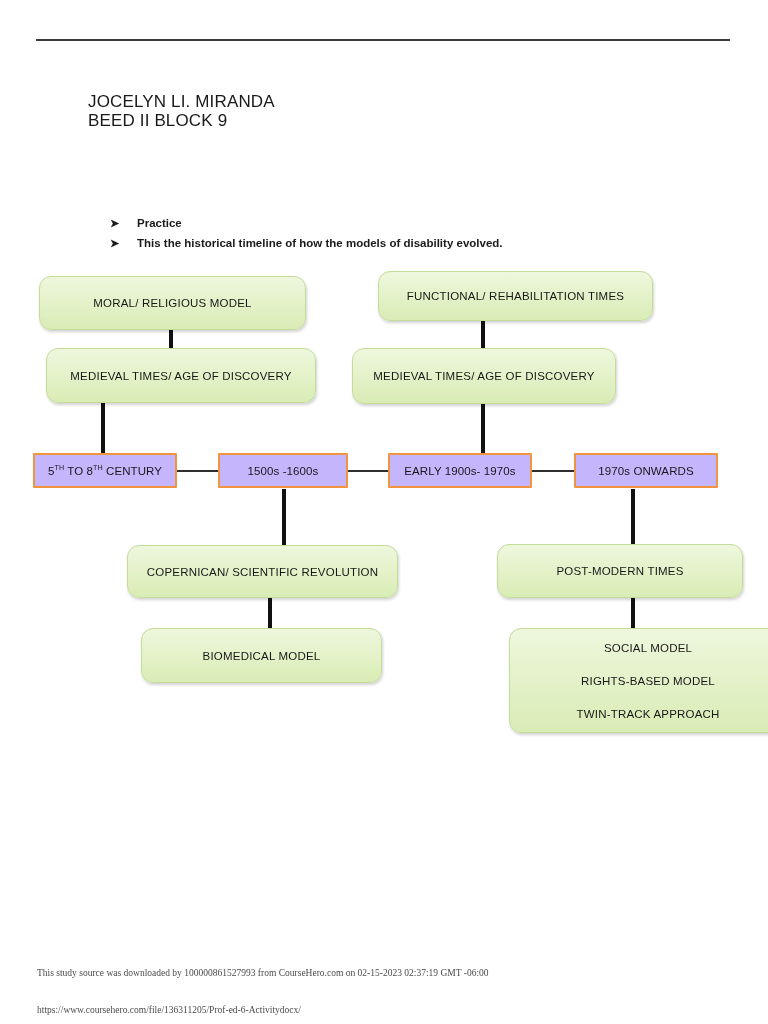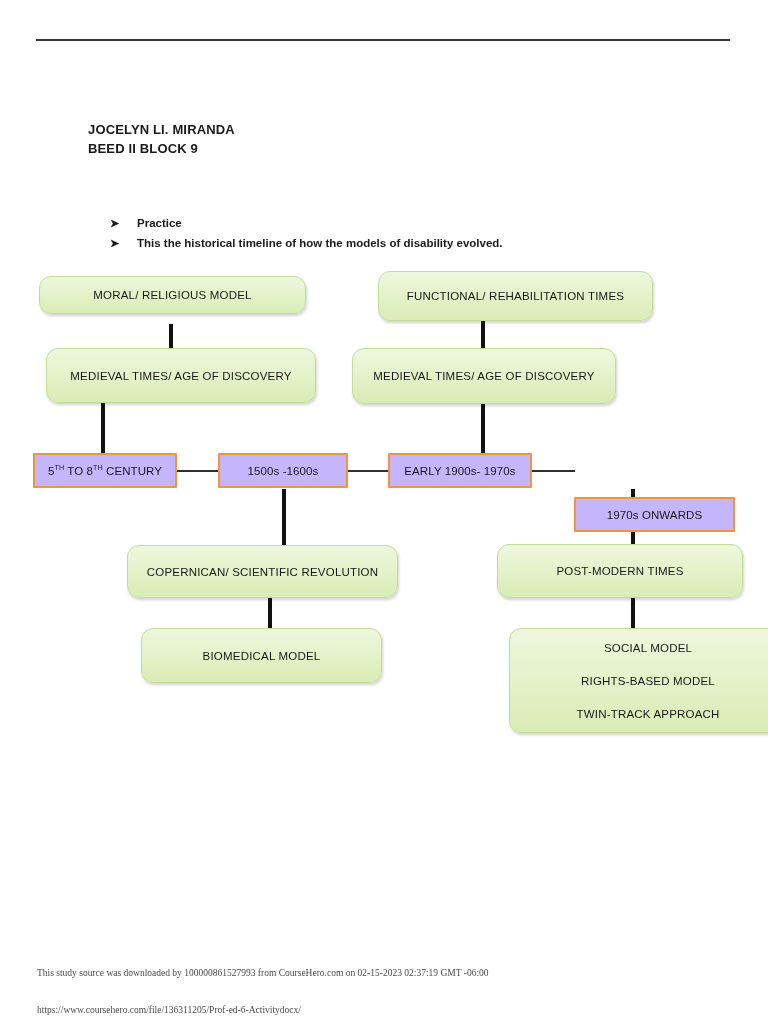--- a/index.html
+++ b/index.html
@@ -29,25 +29,24 @@
     width: 694px;
     height: 0;
     border-top: 2px solid #3b3b3b;
   }
 
   
   .author-block {
     position: absolute;
     left: 88px;
     top: 92px;
-    font-size: 13px;
-    font-weight: bold;
+    font-size: 17px;
+    font-weight: normal;
     letter-spacing: 0.15px;
     line-height: 19px;
-    margin-top: 28px;
   }
   .author-block div { white-space: nowrap; }
 
   
   .bullets {
     position: absolute;
     left: 110px;
     top: 213px;
     font-size: 11.5px;
     font-weight: bold;
@@ -166,21 +165,21 @@
   <div class="conn-v" style="left:268px; top:598px; height:30px;"></div>
 
   <div class="conn-v" style="left:631px; top:489px; height:56px;"></div>
 
   <div class="conn-v" style="left:631px; top:598px; height:30px;"></div>
 
   <div class="conn-h" style="left:176px; top:470px; width:43px;"></div>
   <div class="conn-h" style="left:347px; top:470px; width:42px;"></div>
   <div class="conn-h" style="left:531px; top:470px; width:44px;"></div>
 
-  <div class="node green" style="left:39px; top:276px; width:267px; height:38px;">
+  <div class="node green" style="left:39px; top:276px; width:267px; height:54px;">
     <span>MORAL/ RELIGIOUS MODEL</span>
   </div>
 
   <div class="node green" style="left:378px; top:271px; width:275px; height:50px;">
     <span>FUNCTIONAL/ REHABILITATION TIMES</span>
   </div>
 
   <div class="node green" style="left:46px; top:348px; width:270px; height:55px;">
     <span>MEDIEVAL TIMES/ AGE OF DISCOVERY</span>
   </div>
@@ -194,21 +193,21 @@
   </div>
 
   <div class="node orange" style="left:218px; top:453px; width:130px; height:35px;">
     <span>1500s -1600s</span>
   </div>
 
   <div class="node orange" style="left:388px; top:453px; width:144px; height:35px;">
     <span>EARLY 1900s- 1970s</span>
   </div>
 
-  <div class="node orange" style="left:574px; top:453px; width:161px; height:35px;margin-top:44px;">
+  <div class="node orange" style="left:574px; top:453px; width:144px; height:35px;">
     <span>1970s ONWARDS</span>
   </div>
 
   <div class="node green" style="left:127px; top:545px; width:271px; height:53px;">
     <span>COPERNICAN/ SCIENTIFIC REVOLUTION</span>
   </div>
 
   <div class="node green" style="left:497px; top:544px; width:246px; height:54px;text-align:right;">
     <span>POST-MODERN TIMES</span>
   </div>

